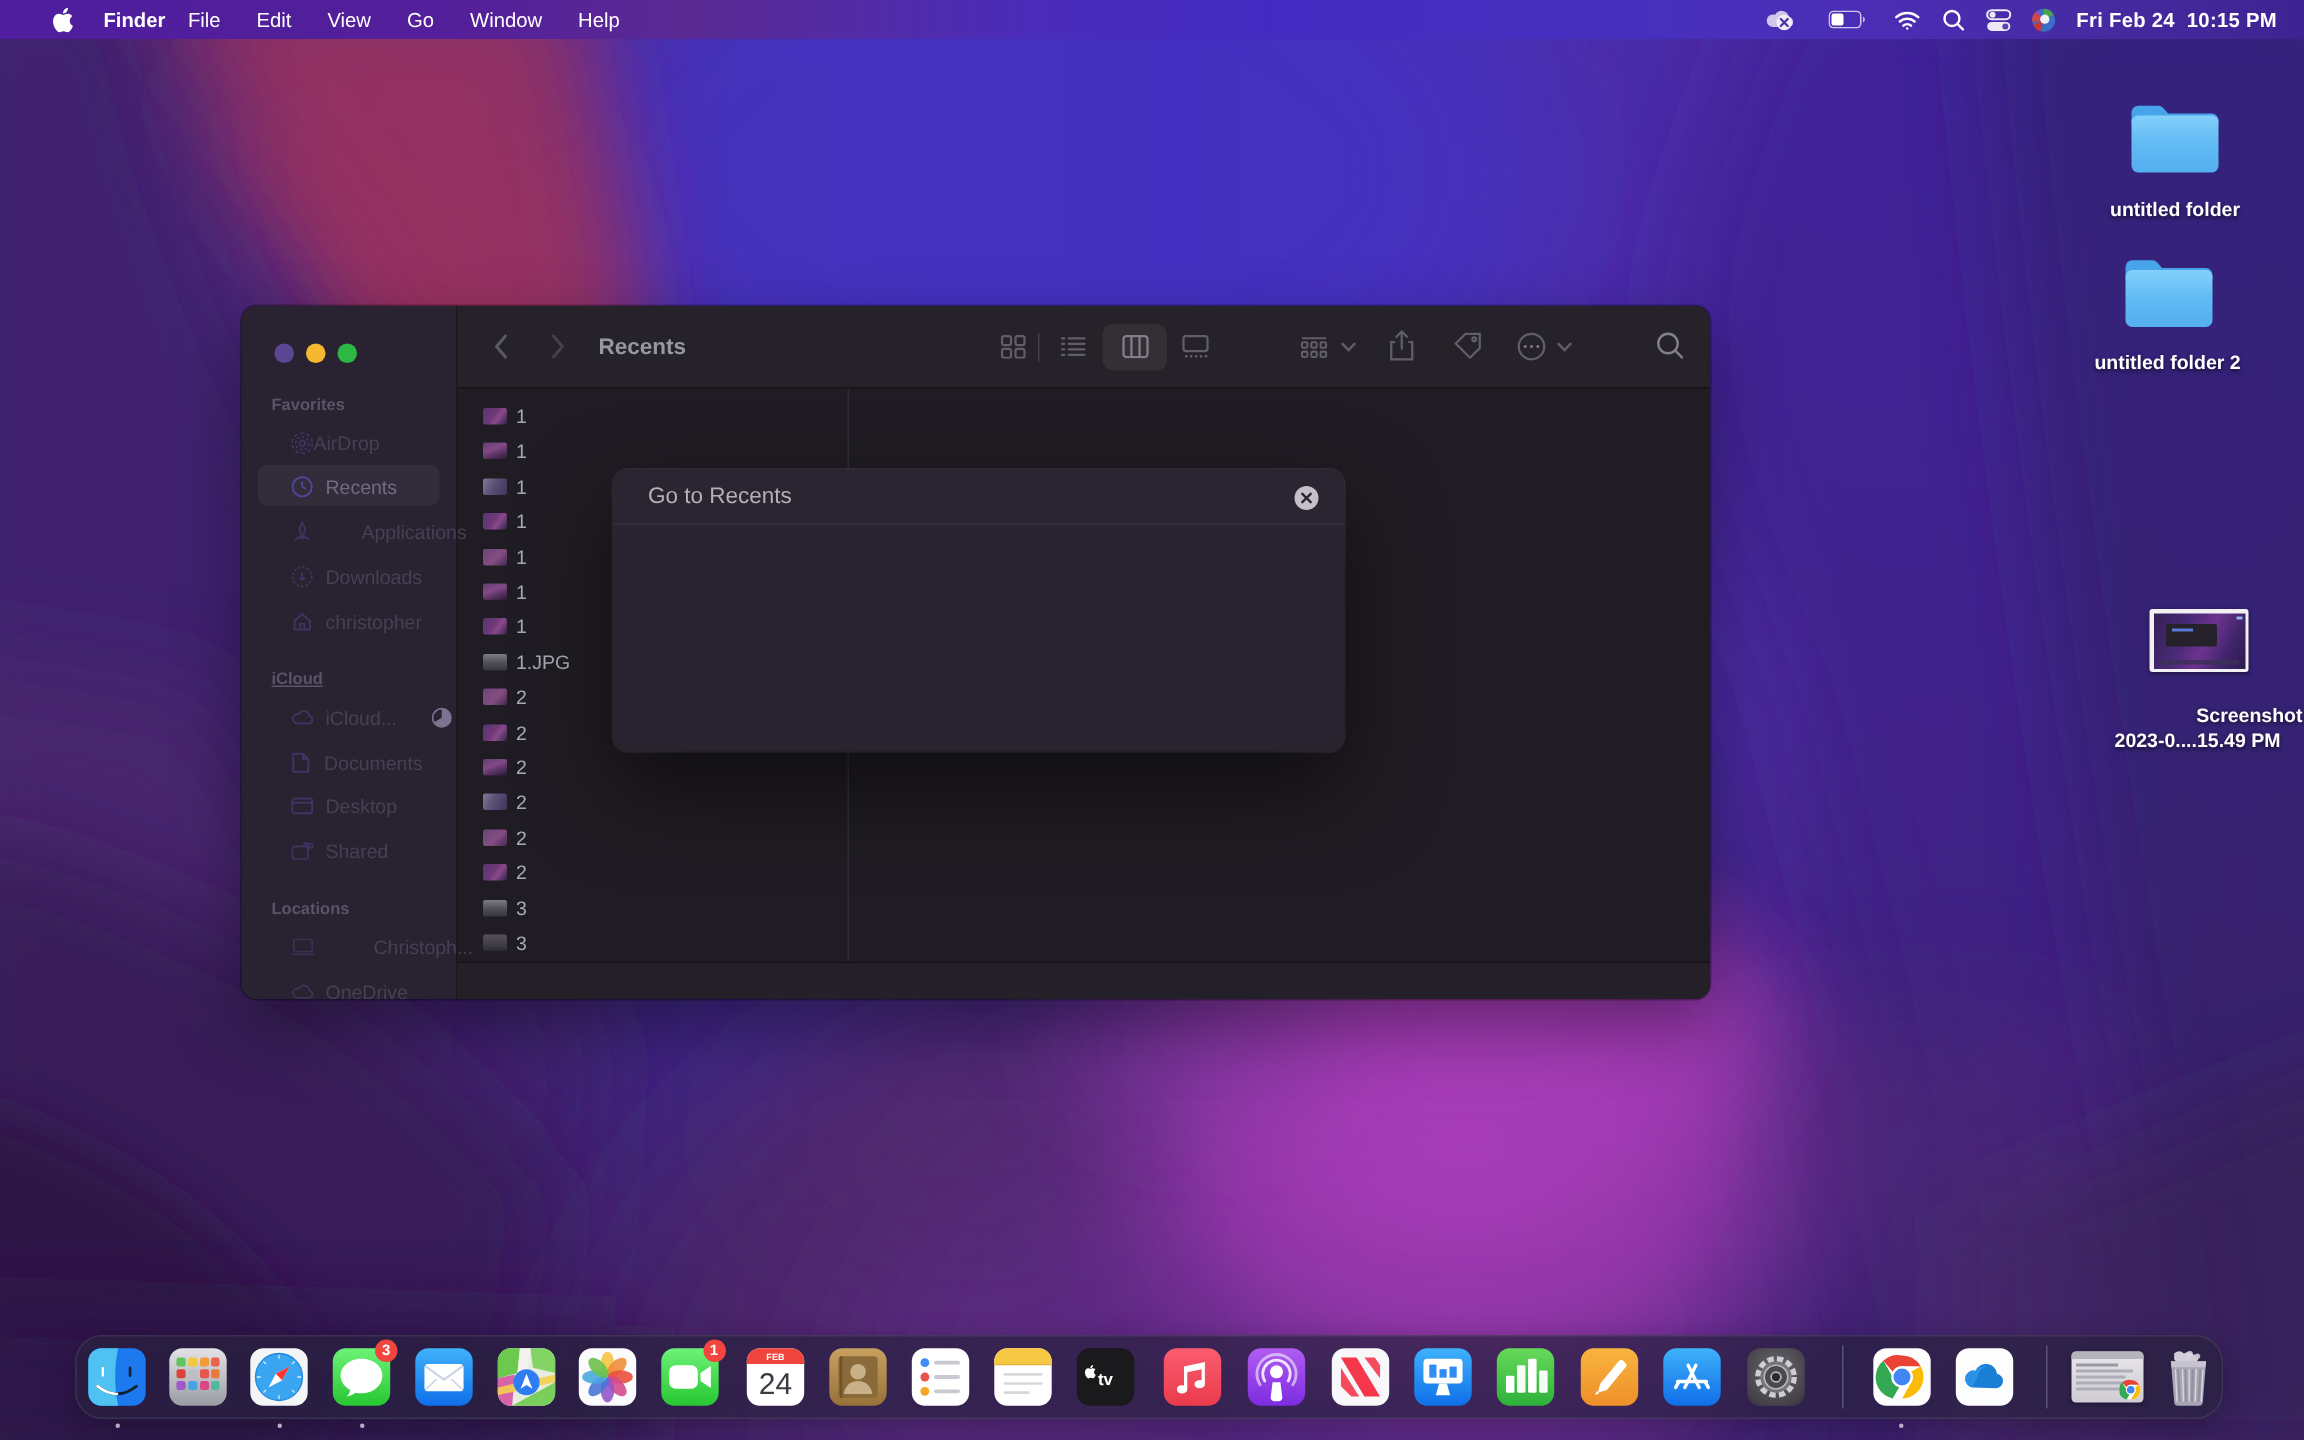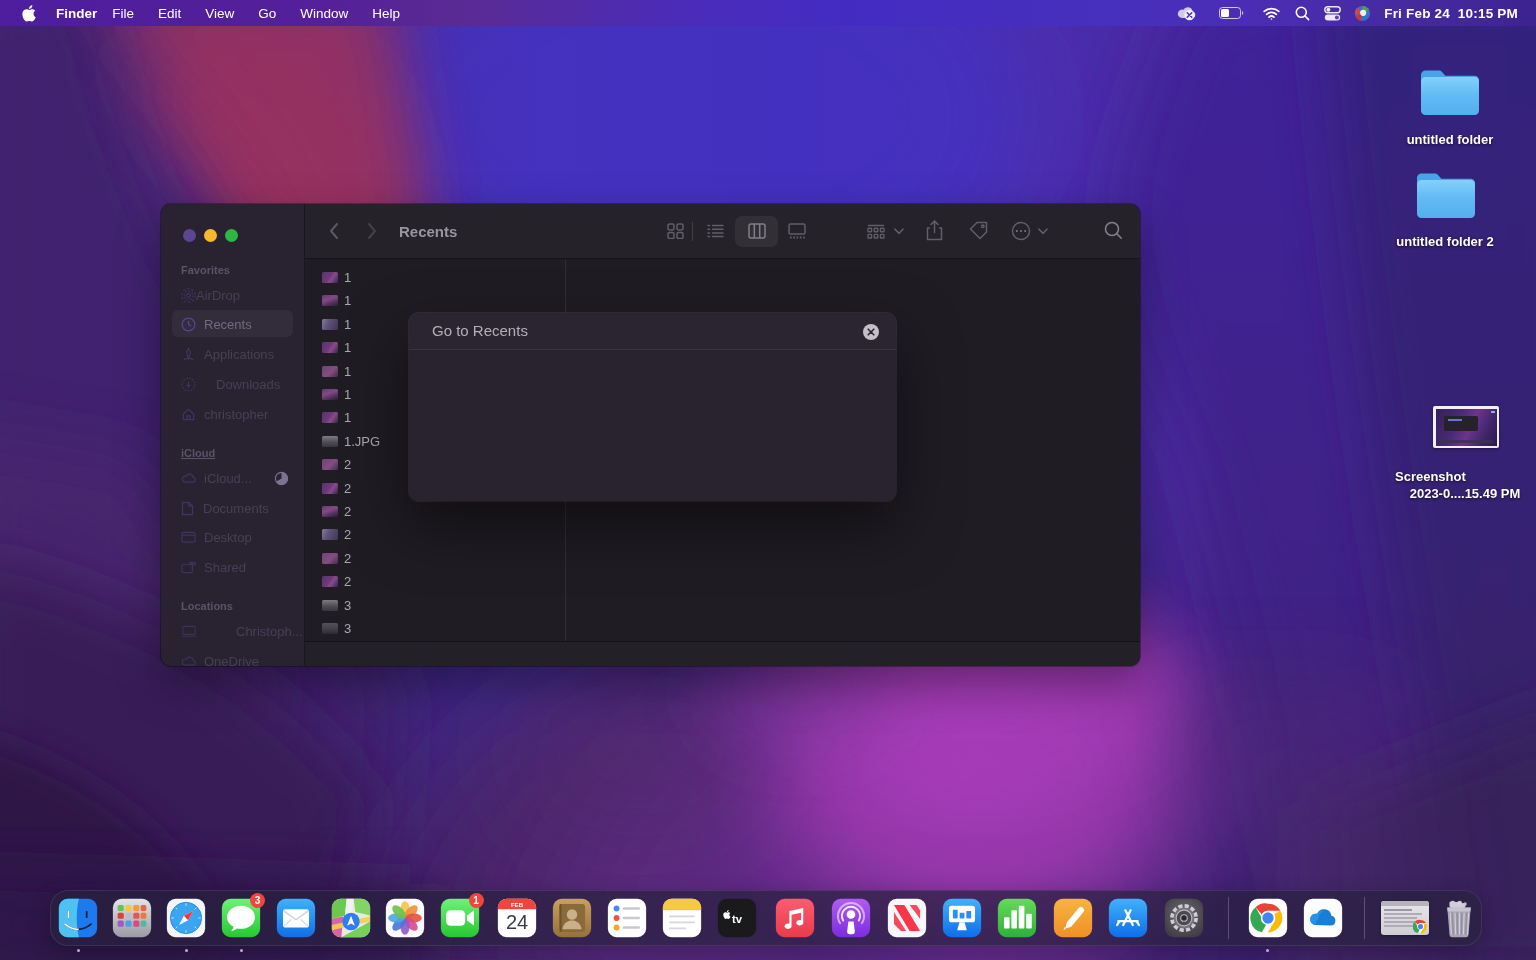--- a/index.html
+++ b/index.html
@@ -1,18 +1,18 @@
 <!DOCTYPE html>
 <html><head>
 <meta charset="utf-8">
 <style>
   html,body{margin:0;padding:0;width:1536px;height:960px;overflow:hidden;background:#3a2175;
     font-family:"Liberation Sans",sans-serif;-webkit-font-smoothing:antialiased;}
   .ab{position:absolute;}
-  .row{position:absolute;display:flex;align-items:center;}
+  .row{position:absolute;display:flex;align-items:center;padding-left:13px;}
 </style>
 </head>
 <body>
 
 <svg class="ab" style="left:0;top:0" width="1536" height="960" viewBox="0 0 1536 960">
   <defs>
     <linearGradient id="base" x1="0" y1="0" x2="1" y2="0">
       <stop offset="0" stop-color="#412470"></stop>
       <stop offset="0.2" stop-color="#4c2a84"></stop>
       <stop offset="0.36" stop-color="#4632b6"></stop>
@@ -161,33 +161,33 @@
         </svg>
       <span style="margin-left:0;">AirDrop</span>
     </div>
     <div class="row" style="left:20px;top:109.5px;height:22px;color:#716a84;font-size:13px;">
       <svg width="15" height="15" viewBox="0 0 16 16" fill="none" stroke="#50479c" stroke-width="1.3">
           <circle cx="8" cy="8" r="6.8"></circle>
           <path d="M8 4.2 V8 L10.8 9.6"></path>
         </svg>
       <span style="margin-left:8px;">Recents</span>
     </div>
-    <div class="row" style="left:20px;top:139.5px;height:22px;color:#474055;font-size:13px;">
+    <div class="row" style="left:20px;top:139.5px;height:22px;color:#474055;font-size:13px;gap:24px;">
       <svg width="15" height="15" viewBox="0 0 16 16" fill="none" stroke="#3d3663" stroke-width="1.3">
           <path d="M8 1.5 L10 5.5 L8 13.5 L6 5.5 Z"></path>
           <path d="M3 14 C5 11 11 11 13 14"></path>
         </svg>
       <span style="margin-left:8px;">Applications</span>
     </div>
     <div class="row" style="left:20px;top:169px;height:22px;color:#474055;font-size:13px;">
       <svg width="15" height="15" viewBox="0 0 16 16" fill="none" stroke="#3d3663" stroke-width="1.2">
           <circle cx="8" cy="8" r="6.8" stroke-dasharray="1.8 1.4"></circle>
           <path d="M8 4.8 V10 M6 8.4 L8 10.4 L10 8.4"></path>
         </svg>
-      <span style="margin-left:20px;text-align:center;">Downloads</span>
+      <span style="margin-left:8px;text-align:center;">Downloads</span>
     </div>
     <div class="row" style="left:20px;top:199px;height:22px;color:#474055;font-size:13px;">
       <svg width="15" height="15" viewBox="0 0 16 16" fill="none" stroke="#3d3663" stroke-width="1.3">
           <path d="M2.5 7.5 L8 2.5 L13.5 7.5 V13.5 H2.5 Z"></path>
           <path d="M6.5 13.5 V9.5 H9.5 V13.5"></path>
         </svg>
       <span style="margin-left:8px;">christopher</span>
     </div>
     <div class="ab" style="left:20px;top:242.5px;font-size:11px;font-weight:bold;color:#5a5369;text-decoration:underline;">iCloud</div>
     <div class="row" style="left:20px;top:263px;height:22px;color:#474055;font-size:13px;">
@@ -418,21 +418,21 @@
   </svg>
   <div class="ab" style="left:1375px;top:234px;width:140px;text-align:center;font-size:13px;font-weight:bold;color:#fff;text-shadow:0 1px 3px rgba(0,0,0,0.65);">untitled folder 2</div>
   <div class="ab" style="left:1433px;top:406px;width:66px;height:42px;background:#f2f0f4;border-radius:2px;box-shadow:0 1px 3px rgba(0,0,0,0.4);">
     <div class="ab" style="left:2.5px;top:2.5px;width:61px;height:37px;overflow:hidden;background:linear-gradient(115deg,#332055 0%,#4a2a77 35%,#6e3390 55%,#3e2468 80%,#2c1c4e 100%);">
       <div class="ab" style="left:8px;top:7px;width:34px;height:15px;background:#26222c;border-radius:1.5px;"></div>
       <div class="ab" style="left:12px;top:10px;width:14px;height:2px;background:#5b79d8;"></div>
       <div class="ab" style="left:4px;top:31px;width:53px;height:3.5px;background:rgba(60,48,86,0.85);border-radius:1px;"></div>
       <div class="ab" style="right:2px;top:2px;width:4px;height:2.5px;background:#8fb4e8;border-radius:0.5px;"></div>
     </div>
   </div>
-  <div class="ab" style="left:1395px;top:469px;width:140px;text-align:left;font-size:13px;font-weight:bold;color:#fff;text-shadow:0 1px 3px rgba(0,0,0,0.65);">Screenshot</div>
+  <div class="ab" style="left:1395px;top:469px;width:140px;text-align:right;font-size:13px;font-weight:bold;color:#fff;text-shadow:0 1px 3px rgba(0,0,0,0.65);">Screenshot</div>
   <div class="ab" style="left:1395px;top:486px;width:140px;text-align:center;font-size:13px;font-weight:bold;color:#fff;text-shadow:0 1px 3px rgba(0,0,0,0.65);">2023-0....15.49 PM</div>
 </div>
 
 <div class="ab" id="dockbg" style="left:50px;top:890px;width:1432px;height:56px;border-radius:18px;
   background:rgba(40,33,62,0.7);box-shadow:inset 0 0 0 1px rgba(255,255,255,0.09), 0 6px 20px rgba(0,0,0,0.25);"></div>
 <div id="dock">
   <style>
     .di{position:absolute;top:898px;width:40px;height:40px;}
     .dot{position:absolute;top:949px;width:3px;height:3px;border-radius:50%;background:rgba(230,225,240,0.75);}
     .badge{position:absolute;width:15px;height:15px;border-radius:50%;background:#f2453d;color:#fff;

